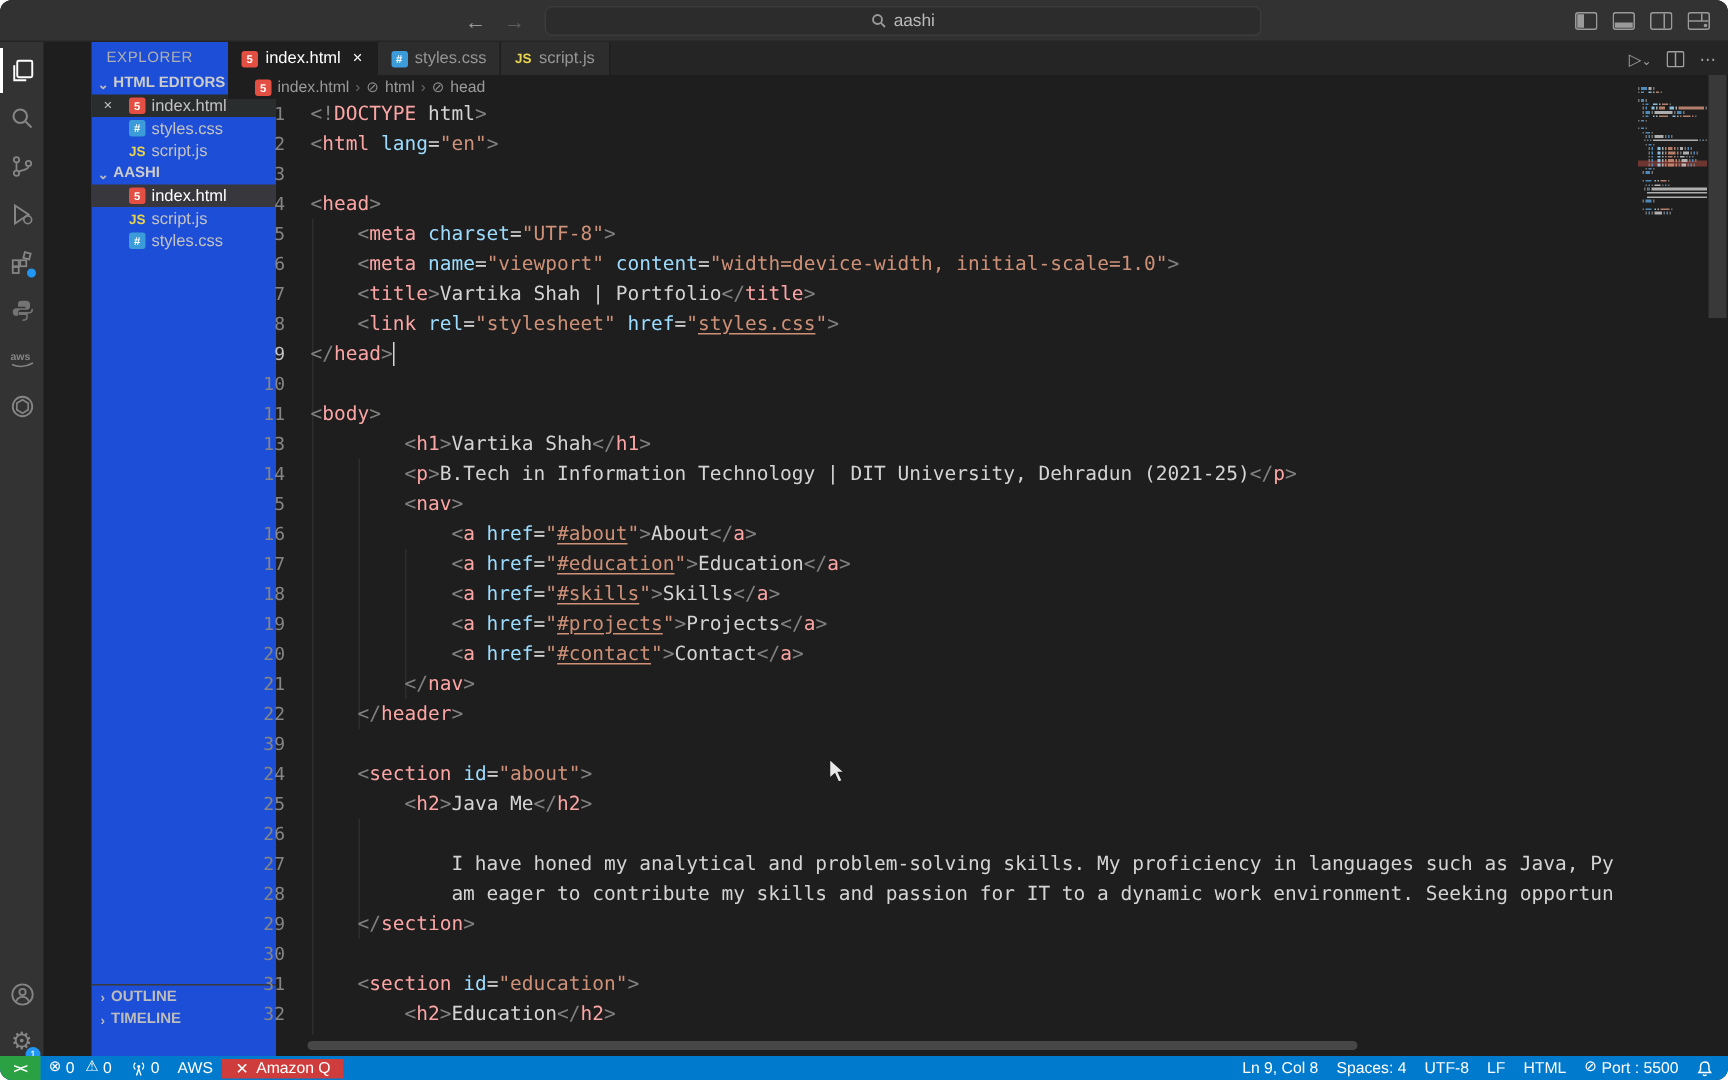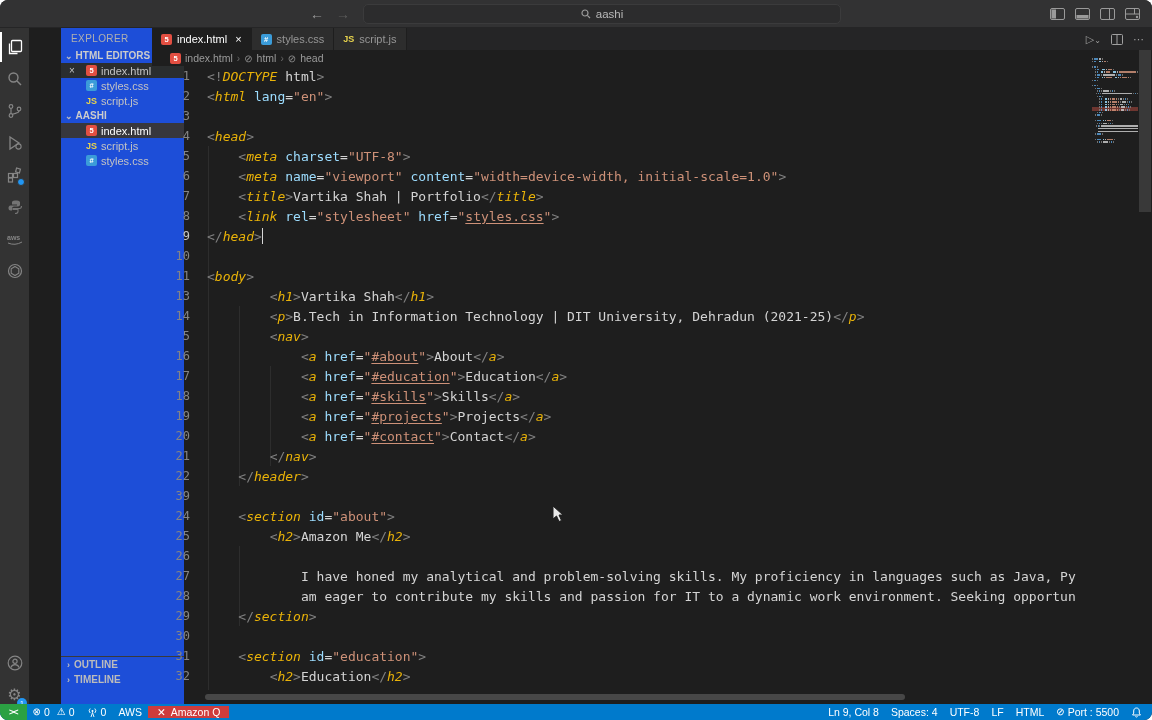--- a/index.html
+++ b/index.html
@@ -75,21 +75,21 @@
   .breadcrumb .sep { color:#6a6a6a; font-size:10px; }
   .breadcrumb .sym { color:#8a8a8a; font-size:10px; }
 
   
   .code-area { position:absolute; left:152px; top:66px; width:938px; height:638px;
                overflow:hidden; font-family:"DejaVu Sans Mono", monospace; font-size:13px; }
   .cl { height:20px; display:flex; align-items:center; white-space:pre; position:relative; }
   .cl .ln { width:38px; text-align:right; color:#858585; font-size:12px; flex:none; }
   .cl .lc { margin-left:17px; }
   .cl.cur .ln { color:#c6c6c6; }
-  .tok-p { color:#808080; } .tok-t { color:#eab308;font-style:italic; } .tok-a { color:#9cdcfe; }
+  .tok-p { color:#808080; } .tok-t { color:#fca5a5; } .tok-a { color:#9cdcfe; }
   .tok-s { color:#ce9178; } .tok-x { color:#d4d4d4; }
   .tok-l { color:#ce9178; text-decoration:underline; text-underline-offset:2px; }
   .caret { position:absolute; width:1.5px; height:16px; background:#d7d7d7; top:2px; }
   .iguide { position:absolute; width:1px; background:rgba(255,255,255,0.07); }
 
   
   .hscroll { position:absolute; left:205px; top:694px; width:700px; height:6px;
              background:rgba(121,121,121,0.45); border-radius:3px; }
   .vscroll { position:absolute; left:1139px; top:50px; width:12px; height:162px;
              background:rgba(121,121,121,0.30); }
@@ -329,21 +329,21 @@
       <div class="cl"><span class="ln">5</span><span class="lc"><span class="tok-x">        </span><span class="tok-p">&lt;</span><span class="tok-t">nav</span><span class="tok-p">&gt;</span></span></div>
       <div class="cl"><span class="ln">16</span><span class="lc"><span class="tok-x">            </span><span class="tok-p">&lt;</span><span class="tok-t">a</span><span class="tok-x"> </span><span class="tok-a">href</span><span class="tok-x">=</span><span class="tok-s">"</span><span class="tok-l">#about</span><span class="tok-s">"</span><span class="tok-p">&gt;</span><span class="tok-x">About</span><span class="tok-p">&lt;/</span><span class="tok-t">a</span><span class="tok-p">&gt;</span></span></div>
       <div class="cl"><span class="ln">17</span><span class="lc"><span class="tok-x">            </span><span class="tok-p">&lt;</span><span class="tok-t">a</span><span class="tok-x"> </span><span class="tok-a">href</span><span class="tok-x">=</span><span class="tok-s">"</span><span class="tok-l">#education</span><span class="tok-s">"</span><span class="tok-p">&gt;</span><span class="tok-x">Education</span><span class="tok-p">&lt;/</span><span class="tok-t">a</span><span class="tok-p">&gt;</span></span></div>
       <div class="cl"><span class="ln">18</span><span class="lc"><span class="tok-x">            </span><span class="tok-p">&lt;</span><span class="tok-t">a</span><span class="tok-x"> </span><span class="tok-a">href</span><span class="tok-x">=</span><span class="tok-s">"</span><span class="tok-l">#skills</span><span class="tok-s">"</span><span class="tok-p">&gt;</span><span class="tok-x">Skills</span><span class="tok-p">&lt;/</span><span class="tok-t">a</span><span class="tok-p">&gt;</span></span></div>
       <div class="cl"><span class="ln">19</span><span class="lc"><span class="tok-x">            </span><span class="tok-p">&lt;</span><span class="tok-t">a</span><span class="tok-x"> </span><span class="tok-a">href</span><span class="tok-x">=</span><span class="tok-s">"</span><span class="tok-l">#projects</span><span class="tok-s">"</span><span class="tok-p">&gt;</span><span class="tok-x">Projects</span><span class="tok-p">&lt;/</span><span class="tok-t">a</span><span class="tok-p">&gt;</span></span></div>
       <div class="cl"><span class="ln">20</span><span class="lc"><span class="tok-x">            </span><span class="tok-p">&lt;</span><span class="tok-t">a</span><span class="tok-x"> </span><span class="tok-a">href</span><span class="tok-x">=</span><span class="tok-s">"</span><span class="tok-l">#contact</span><span class="tok-s">"</span><span class="tok-p">&gt;</span><span class="tok-x">Contact</span><span class="tok-p">&lt;/</span><span class="tok-t">a</span><span class="tok-p">&gt;</span></span></div>
       <div class="cl"><span class="ln">21</span><span class="lc"><span class="tok-x">        </span><span class="tok-p">&lt;/</span><span class="tok-t">nav</span><span class="tok-p">&gt;</span></span></div>
       <div class="cl"><span class="ln">22</span><span class="lc"><span class="tok-x">    </span><span class="tok-p">&lt;/</span><span class="tok-t">header</span><span class="tok-p">&gt;</span></span></div>
       <div class="cl"><span class="ln">39</span><span class="lc"></span></div>
       <div class="cl"><span class="ln">24</span><span class="lc"><span class="tok-x">    </span><span class="tok-p">&lt;</span><span class="tok-t">section</span><span class="tok-x"> </span><span class="tok-a">id</span><span class="tok-x">=</span><span class="tok-s">"about"</span><span class="tok-p">&gt;</span></span></div>
-      <div class="cl"><span class="ln">25</span><span class="lc"><span class="tok-x">        </span><span class="tok-p">&lt;</span><span class="tok-t">h2</span><span class="tok-p">&gt;</span><span class="tok-x">Amazon Me</span><span class="tok-p">&lt;/</span><span class="tok-t">h2</span><span class="tok-p">&gt;</span></span></div>
+      <div class="cl"><span class="ln">25</span><span class="lc"><span class="tok-x">        </span><span class="tok-p">&lt;</span><span class="tok-t">h2</span><span class="tok-p">&gt;</span><span class="tok-x">Java Me</span><span class="tok-p">&lt;/</span><span class="tok-t">h2</span><span class="tok-p">&gt;</span></span></div>
       <div class="cl"><span class="ln">26</span></div>
       <div class="cl"><span class="ln">27</span><span class="lc"><span class="tok-x">            </span><span class="tok-x">I have honed my analytical and problem-solving skills. My proficiency in languages such as Java, Py</span></span></div>
       <div class="cl"><span class="ln">28</span><span class="lc"><span class="tok-x">            </span><span class="tok-x">am eager to contribute my skills and passion for IT to a dynamic work environment. Seeking opportun</span></span></div>
       <div class="cl"><span class="ln">29</span><span class="lc"><span class="tok-x">    </span><span class="tok-p">&lt;/</span><span class="tok-t">section</span><span class="tok-p">&gt;</span></span></div>
       <div class="cl"><span class="ln">30</span><span class="lc"></span></div>
       <div class="cl"><span class="ln">31</span><span class="lc"><span class="tok-x">    </span><span class="tok-p">&lt;</span><span class="tok-t">section</span><span class="tok-x"> </span><span class="tok-a">id</span><span class="tok-x">=</span><span class="tok-s">"education"</span><span class="tok-p">&gt;</span></span></div>
       <div class="cl"><span class="ln">32</span><span class="lc"><span class="tok-x">        </span><span class="tok-p">&lt;</span><span class="tok-t">h2</span><span class="tok-p">&gt;</span><span class="tok-x">Education</span><span class="tok-p">&lt;/</span><span class="tok-t">h2</span><span class="tok-p">&gt;</span></span></div>
     </div>
 
   <div class="minimap" id="minimap">

